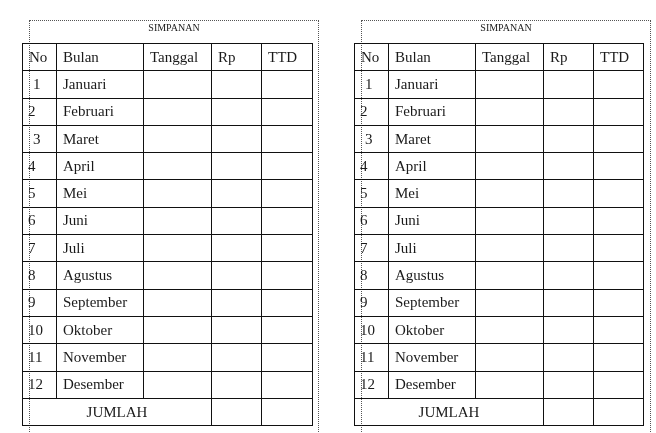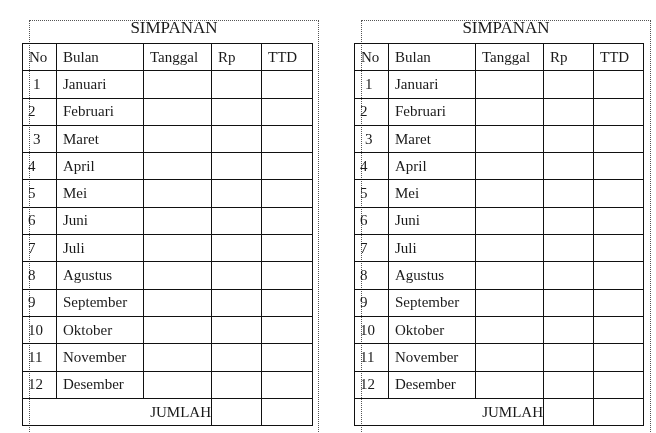--- a/index.html
+++ b/index.html
@@ -22,21 +22,21 @@
       border-top: 1px dotted #555;
       border-left: 1px dotted #555;
       border-right: 1px dotted #555;
       box-sizing: border-box;
     }
     .sheet-title {
       position: absolute;
       top: 19px;
       height: 20px;
       line-height: 18px;
-      font-size: 17px;
+      font-size: 10px;
       text-align: center;
       letter-spacing: 0px;
     }
     table.ledger {
       position: absolute;
       top: 43px;
       border-collapse: collapse;
       table-layout: fixed;
       font-size: 15px;
     }
@@ -50,21 +50,21 @@
       white-space: nowrap;
       overflow: hidden;
     }
     table.ledger td.no {
       padding-left: 5px;
     }
     table.ledger td.no.first {
       padding-left: 10px;
     }
     table.ledger td.jumlah {
-      text-align: right;
+      text-align: center;
       padding-left: 0;
     }
     .left-frame { left: 29px; width: 290px; }
     .right-frame { left: 361px; width: 290px; }
     .left-title { left: 29px; width: 290px; }
     .right-title { left: 361px; width: 290px; }
     .left-table { left: 22px; }
     .right-table { left: 354px; }
   </style>
 </head>

